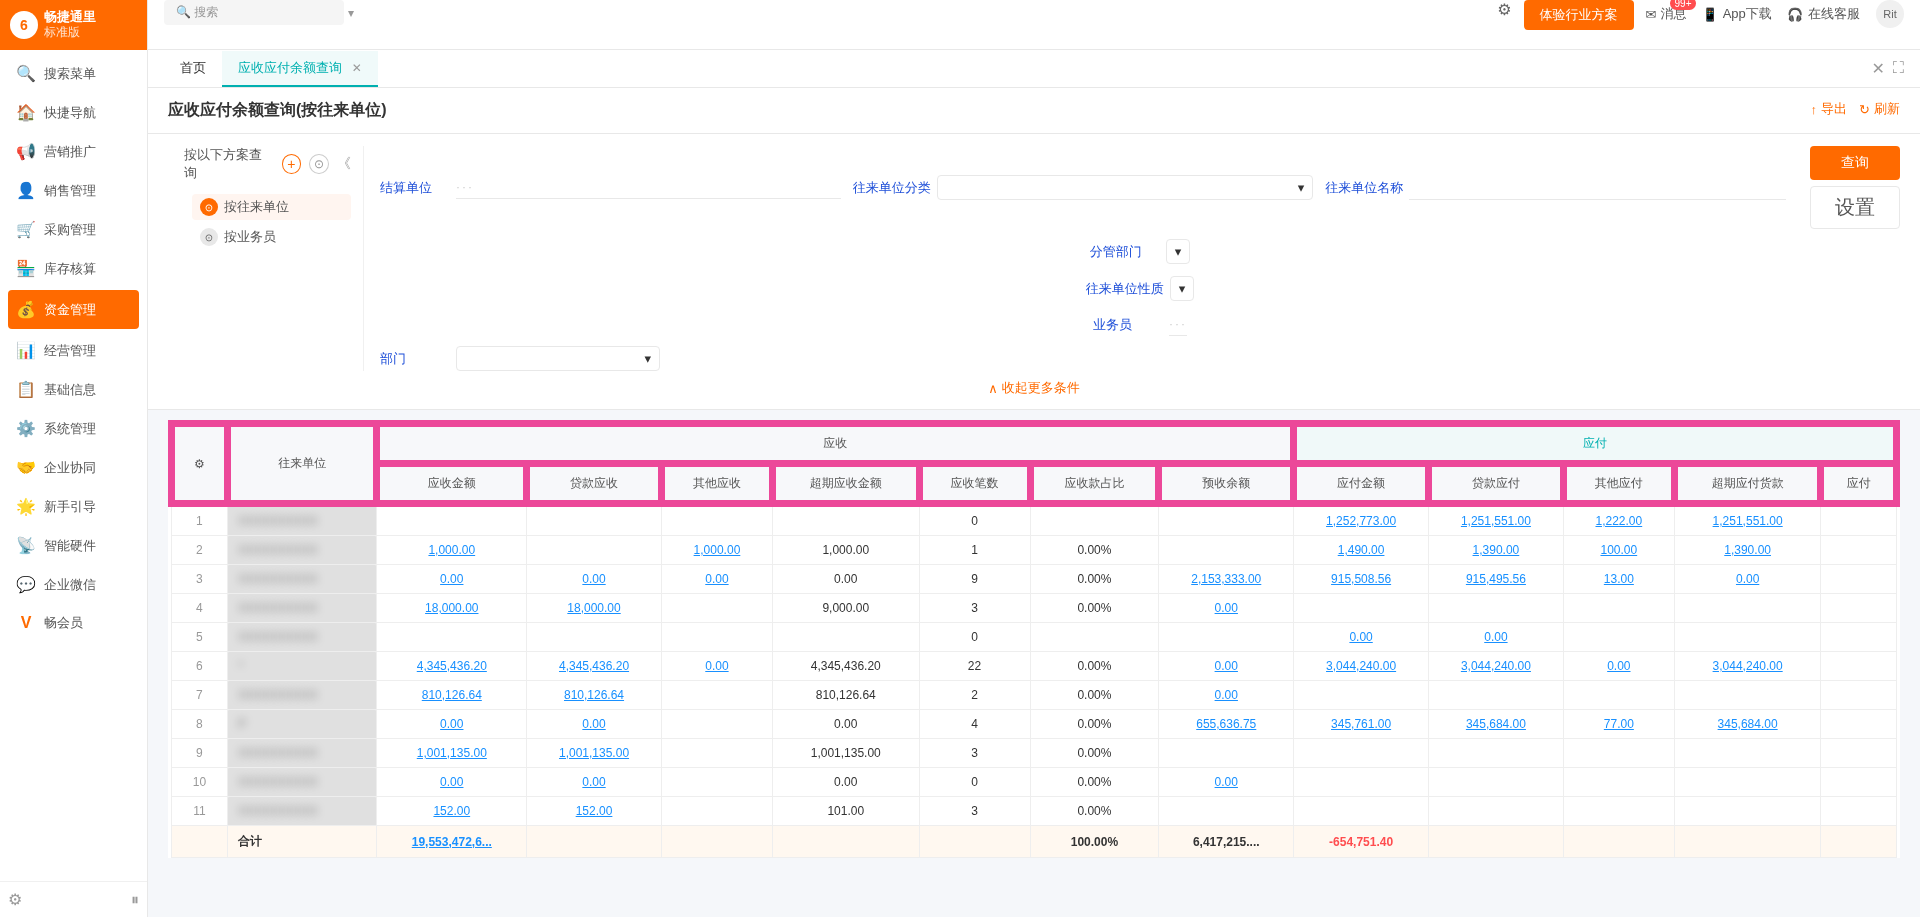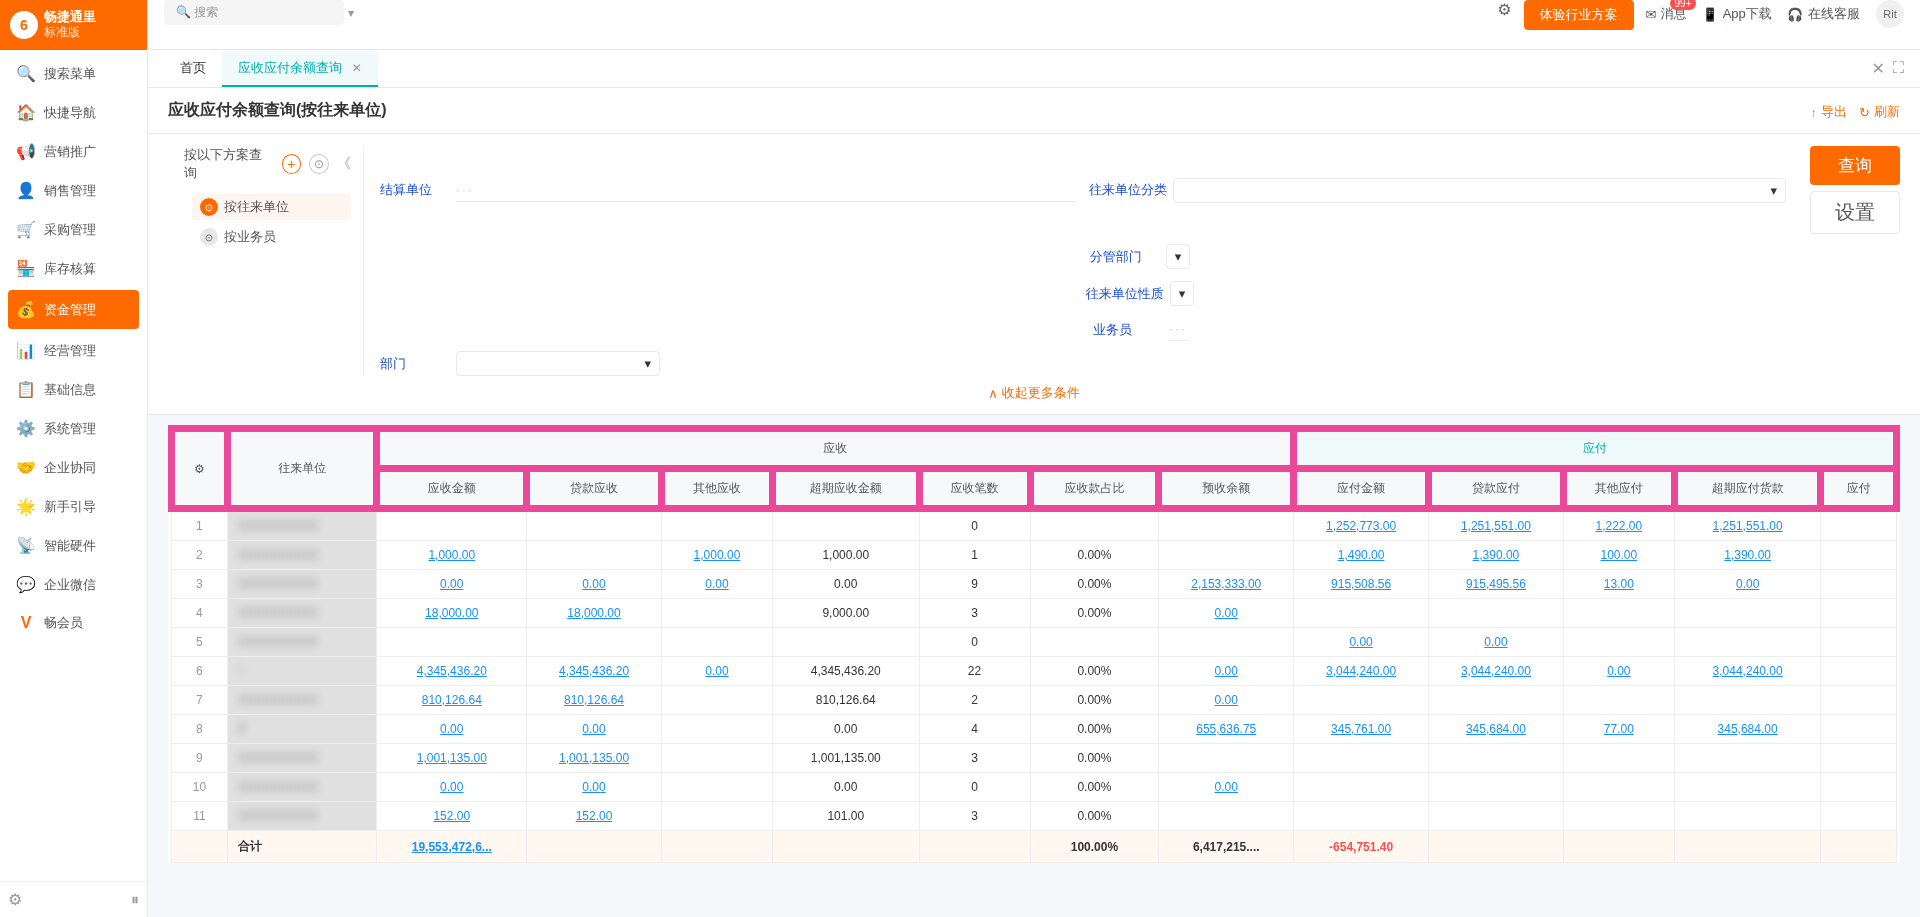--- a/index.html
+++ b/index.html
@@ -37,21 +37,21 @@
     .tabbar { background: #fff; display: flex; align-items: center; border-bottom: 1px solid #e8e8e8; padding: 0 16px; height: 38px; }
     .tab { padding: 8px 16px; font-size: 13px; color: #666; cursor: pointer; border-bottom: 2px solid transparent; }
     .tab.home { color: #333; }
     .tab.active { color: #00b0b0; border-bottom: 2px solid #00b0b0; background: #f0fafa; }
     .tab-close { margin-left: 6px; color: #999; font-size: 12px; cursor: pointer; }
     .tabbar-right { margin-left: auto; display: flex; gap: 8px; }
     .tabbar-right-icon { color: #999; font-size: 16px; cursor: pointer; }
 
     
     .content { flex: 1; overflow: hidden; display: flex; flex-direction: column; background: #f5f7fa; }
-    .page-header { background: #fff; padding: 12px 20px; display: flex; align-items: flex-end; justify-content: space-between; border-bottom: 1px solid #e8e8e8; gap: 37px; }
+    .page-header { background: #fff; padding: 12px 20px; display: flex; align-items: flex-start; justify-content: space-between; border-bottom: 1px solid #e8e8e8; gap: 37px; }
     .page-title { font-size: 16px; font-weight: bold; color: #333; }
     .page-header-right { display: flex; gap: 12px; }
     .header-btn { display: flex; align-items: center; gap: 4px; color: #ff6a00; font-size: 13px; cursor: pointer; }
 
     
     .filter-area { background: #fff; padding: 12px 20px; border-bottom: 1px solid #e8e8e8; }
     .filter-top { display: flex; align-items: center; gap: 8px; margin-bottom: 12px; }
     .filter-label { color: #555; font-size: 13px; }
     .filter-add-btn { width: 20px; height: 20px; border: 1px solid #ff6a00; border-radius: 50%; color: #ff6a00; display: flex; align-items: center; justify-content: center; cursor: pointer; font-size: 14px; }
     .filter-settings-btn { width: 20px; height: 20px; border: 1px solid #ccc; border-radius: 50%; color: #999; display: flex; align-items: center; justify-content: center; cursor: pointer; font-size: 12px; }
@@ -62,21 +62,21 @@
     .filter-option-icon { width: 18px; height: 18px; border-radius: 50%; display: flex; align-items: center; justify-content: center; font-size: 10px; }
     .filter-option-icon.orange { background: #ff6a00; color: #fff; }
     .filter-option-icon.gray { background: #e8e8e8; color: #666; }
     .filter-row { display: flex; align-items: center; gap: 12px; }
     .filter-field { display: flex; align-items: center; gap: 6px; flex: 1; }
     .filter-field-label { color: #1d4ed8; font-size: 13px; white-space: nowrap; min-width: 70px; }
     .filter-input { flex: 1; border: none; border-bottom: 1px solid #e8e8e8; padding: 4px 0; font-size: 13px; color: #333; outline: none; }
     .filter-select { flex: 1; border: 1px solid #e8e8e8; border-radius: 4px; padding: 4px 8px; font-size: 13px; color: #333; background: #fff; display: flex; align-items: center; justify-content: space-between; cursor: pointer; }
     .filter-collapse-row { display: flex; justify-content: center; align-items: center; gap: 4px; color: #ff6a00; font-size: 13px; cursor: pointer; margin-top: 8px; }
 
-    .btn-query { background: #ff6a00; color: #fff; border: none; border-radius: 4px; padding: 8px 24px; font-size: 17px; cursor: pointer; }
+    .btn-query { background: #ff6a00; color: #fff; border: none; border-radius: 4px; padding: 8px 24px; font-size: 14px; cursor: pointer; }
     .btn-settings { background: #fff; color: #555; border: 1px solid #e8e8e8; border-radius: 4px; padding: 7px 24px; font-size: 20px; cursor: pointer; }
     .filter-actions { display: flex; flex-direction: column; gap: 6px; justify-content: flex-start; padding-left: 12px; }
 
     
     .table-container { flex: 1; overflow: auto; padding: 0 20px 12px; margin-top: 10px; }
     .data-table { width: 100%; border-collapse: collapse; background: #fff; border: 1px solid #e8e8e8; font-size: 12px; }
     .data-table th { background: #f7f8fa; padding: 8px 10px; text-align: center; border: 7px solid #ec4899; color: #555; font-weight: 500; white-space: nowrap; }
     .data-table td { padding: 7px 10px; text-align: center; border: 1px solid #eee; color: #333; white-space: nowrap; }
     .data-table .underline { text-decoration: underline; color: #1890ff; cursor: pointer; }
     .data-table .row-num { color: #999; }
@@ -255,20 +255,24 @@
             <div class="filter-field">
               <span class="filter-field-label">结算单位</span>
               <div style="flex:1; border-bottom:1px solid #e8e8e8; padding:4px 0; color:#ccc; letter-spacing:2px;">···</div>
             </div>
             <div class="filter-field">
               <span class="filter-field-label">往来单位分类</span>
               <div class="filter-select">
                 <span style="color:#ccc;"></span>
                 <span>▾</span>
               </div>
+            </div>
+            <div class="filter-field">
+              <span class="filter-field-label">往来单位名称</span>
+              <input class="filter-input" type="text" style="flex: 1 1 0%; border-top: none; border-right: none; border-left: none; border-image: initial; border-bottom: 1px solid rgb(232, 232, 232); padding: 4px 0px; font-size: 13px; outline: none;">
             </div>
             <div class="filter-actions" style="flex-shrink:0;">
               <button class="btn-query">查询</button>
               <button class="btn-settings">设置</button>
             </div>
           </div>
 
           <div class="filter-row" style="margin-bottom:10px;flex-direction:column;">
             <div class="filter-field">
               <span class="filter-field-label">分管部门</span>

